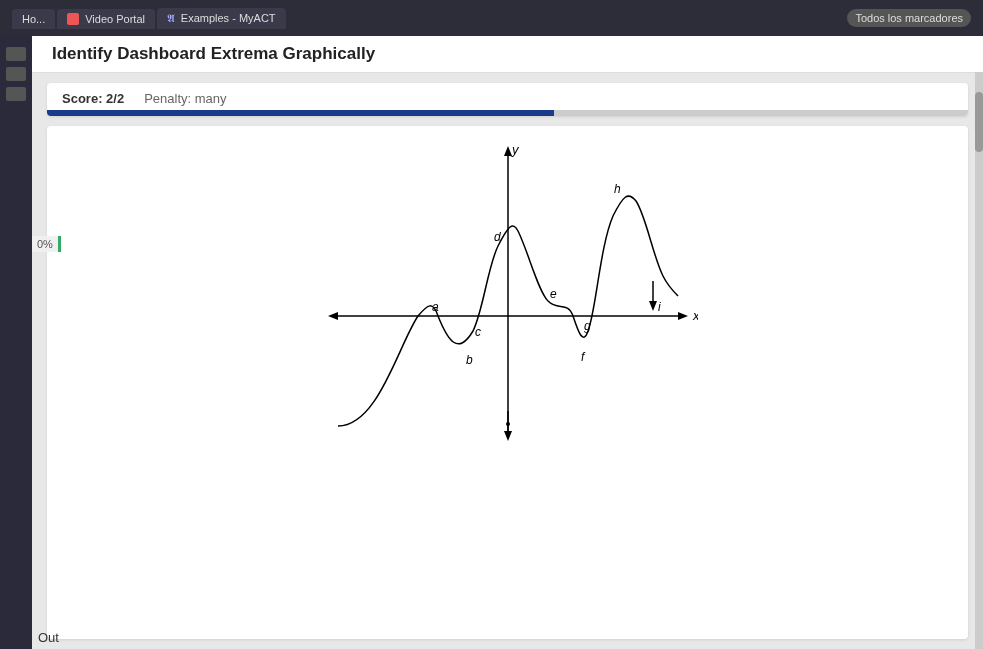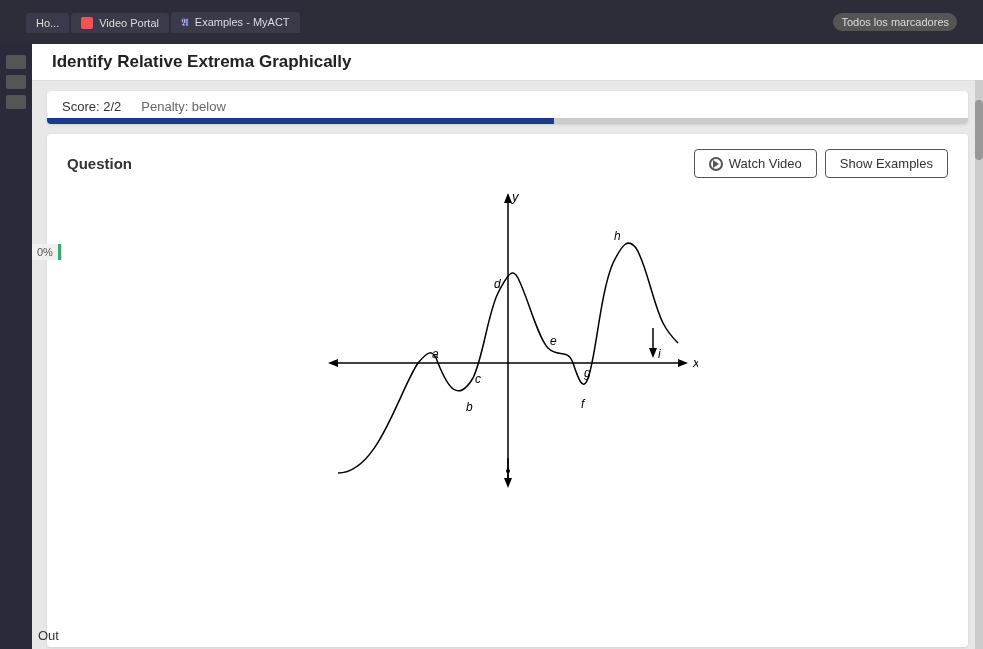--- a/index.html
+++ b/index.html
@@ -7,24 +7,24 @@
       font-family: Arial, sans-serif;
       background: #1a1a2e;
       width: 983px;
       height: 649px;
       overflow: hidden;
       position: relative;
     }
     
     .browser-bar {
       background: #2d2d3a;
-      height: 44px;
-      display: flex;
-      align-items: center;
-      padding: 0 26px;
+      height: 36px;
+      display: flex;
+      align-items: center;
+      padding: 0 12px;
       gap: 8px;
       font-size: 12px;
       color: #ccc;
     }
     .browser-tab {
       background: #3a3a4a;
       border-radius: 4px 4px 0 0;
       padding: 4px 10px;
       font-size: 11px;
       color: #ddd;
@@ -105,21 +105,21 @@
       border-radius: 4px;
       overflow: hidden;
       box-shadow: 0 1px 3px rgba(0,0,0,0.1);
     }
     .score-bar-row {
       display: flex;
       align-items: center;
       padding: 8px 15px 4px 15px;
       gap: 20px;
     }
-    .score-label { font-size: 13px; color: #333; font-weight: 400; }
+    .score-label { font-size: 13px; color: #333; font-weight: 700; }
     .penalty-label { font-size: 13px; color: #666; }
     .progress-bar-container {
       height: 6px;
       background: #ccc;
       margin: 0 0 0 0;
       position: relative;
     }
     .progress-bar-fill {
       height: 100%;
       background: #1a3a8a;
@@ -213,21 +213,21 @@
       top: 200px;
       background: #f0f0f0;
       padding: 2px 5px;
       font-size: 11px;
       color: #555;
       border-right: 3px solid #3a6;
     }
     
     .out-btn {
       position: absolute;
-      bottom: 14px;
+      bottom: 4px;
       left: 38px;
       font-size: 13px;
       color: #333;
       cursor: pointer;
     }
     
     .scrollbar {
       position: absolute;
       right: 0;
       top: 36px;
@@ -272,44 +272,34 @@
     <div class="strip-btn"></div>
   </div>
 
   <div class="percent-indicator">
     <span>0%</span>
   </div>
 
   <div class="main-area">
 
     <div class="page-title-bar">
-      <span class="page-title">Identify Relative Extrema Graphically</span>
+      <span class="page-title">Identify Dashboard Extrema Graphically</span>
     </div>
 
     <div class="score-card">
       <div class="score-bar-row">
         <span class="score-label">Score: 2/2</span>
-        <span class="penalty-label">Penalty: below</span>
+        <span class="penalty-label">Penalty: many</span>
       </div>
       <div class="progress-bar-container">
         <div class="progress-bar-fill"></div>
       </div>
     </div>
 
     <div class="question-area">
-      <div class="question-header">
-        <span class="question-title">Question</span>
-        <div class="header-buttons">
-          <button class="watch-video-btn">
-            <span class="play-icon"></span>
-            <span>Watch Video</span>
-          </button>
-          <button class="show-examples-btn">Show Examples</button>
-        </div>
-      </div>
 
 
       <div class="graph-container">
         <svg class="graph-svg" viewBox="0 0 380 300" xmlns="http://www.w3.org/2000/svg">
 
           <line x1="20" y1="170" x2="360" y2="170" stroke="black" stroke-width="1.5"></line>
 
           <polygon points="360,166 370,170 360,174" fill="black"></polygon>
 
           <line x1="190" y1="290" x2="190" y2="10" stroke="black" stroke-width="1.5"></line>

